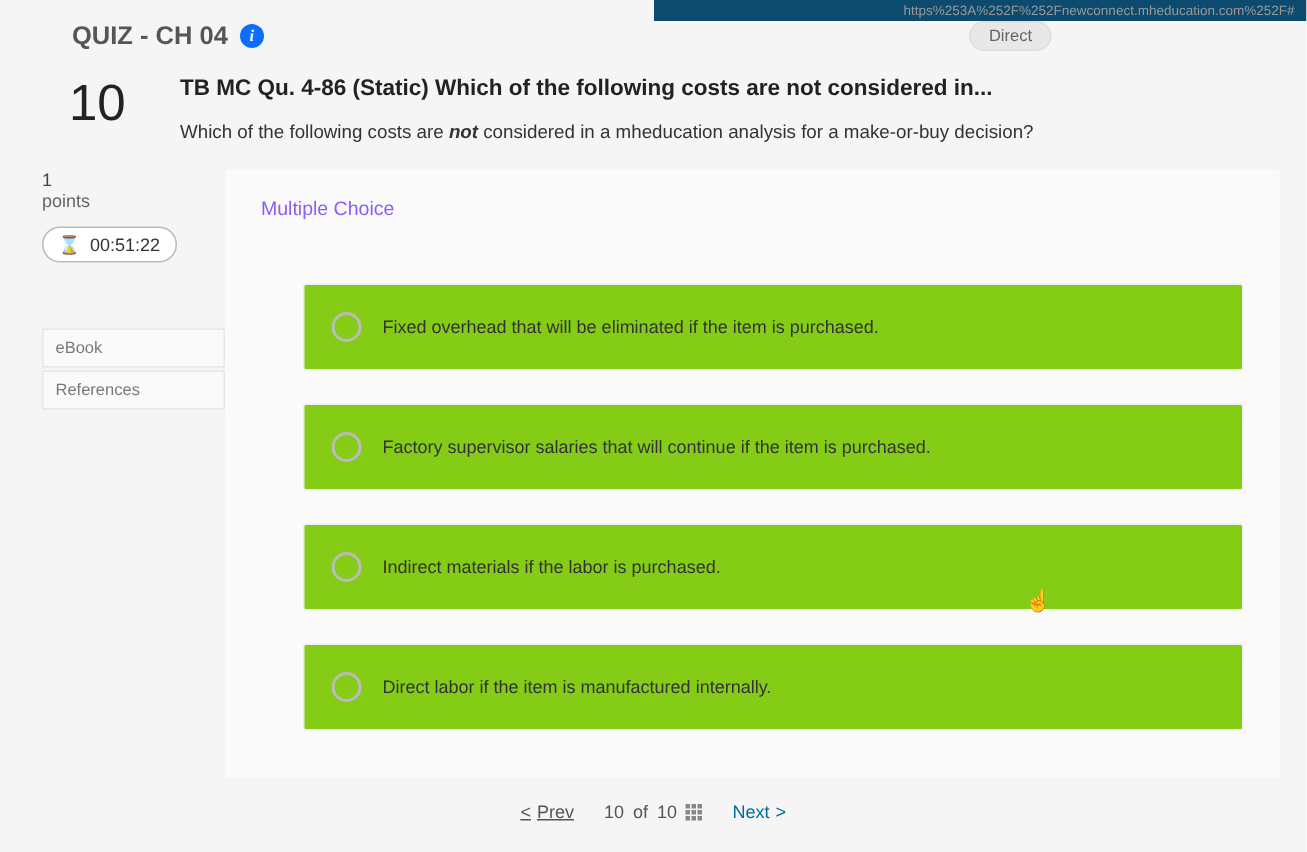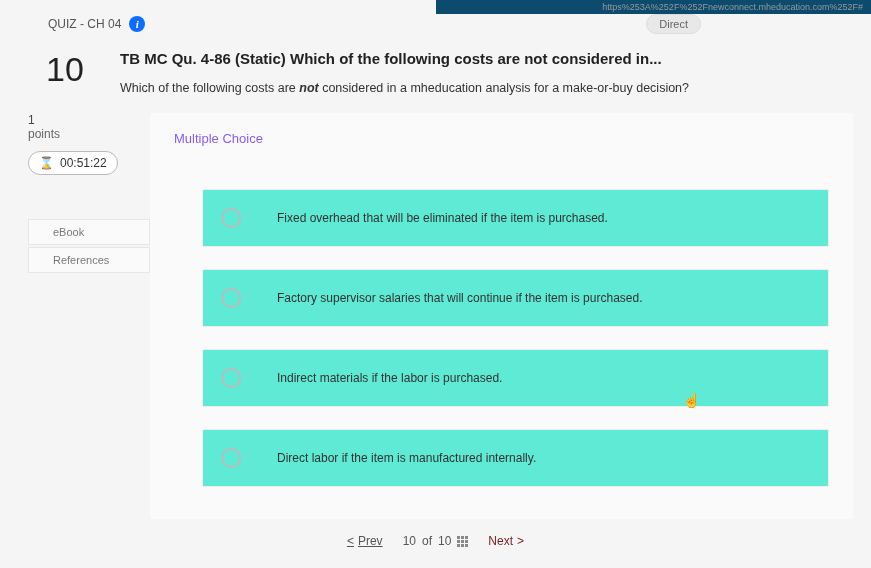--- a/index.html
+++ b/index.html
@@ -23,21 +23,21 @@
       white-space: nowrap;
       overflow: hidden;
     }
     .header {
       padding: 14px 30px 6px 48px;
       display: flex;
       align-items: center;
       justify-content: space-between;
     }
     .header-left { display:flex; align-items:center; gap:8px; }
-    .header-title { font-size: 12px; color: #555; font-weight: 400; text-align: right; }
+    .header-title { font-size: 17px; color: #555; font-weight: 700; text-align: right; }
     .info-icon {
       width: 16px; height: 16px; border-radius: 50%;
       background: #0d6efd; color: #fff; font-size: 11px; font-weight: bold;
       display: inline-flex; align-items: center; justify-content: center;
       font-style: italic; font-family: Georgia, serif;
     }
     .saved-pill {
       font-size: 11px; color: #666;
       background: #e8e8e8; border: 1px solid #ddd;
       padding: 3px 12px; border-radius: 10px;
@@ -68,53 +68,53 @@
     .timer-pill {
       display: inline-flex; align-items: center; gap: 6px;
       border: 1px solid #bbb; border-radius: 14px;
       padding: 4px 10px; font-size: 12px; color: #333;
       background: #fff;
     }
     .timer-icon { font-size: 12px; }
     .side-links { margin-top: 44px; }
     .side-link {
       font-size: 11px; color: #7a7a7a;
-      padding: 6px 24px; border: 1px solid #e6e6e6;
+      padding: 6px 8px; border: 1px solid #e6e6e6;
       background: #fafafa; margin-bottom: 2px;
       cursor: pointer;
     }
     .content { flex: 1; padding-right: 18px; }
     .mc-card {
       background: #fafafa;
       padding: 18px 24px 10px 24px;
       border-radius: 2px;
     }
     .mc-header { font-size: 13px; color: #8b5cf6; margin-bottom: 43px; }
     .option {
-      display: flex; align-items: center; gap: 36px;
-      background: #5eead4; border: 1px solid #eee;
+      display: flex; align-items: center; gap: 14px;
+      background: #84cc16; border: 1px solid #eee;
       padding: 18px 18px; margin-bottom: 22px;
       border-radius: 2px;
       cursor: pointer;
       margin-left: 28px;
     }
     .radio {
       width: 20px; height: 20px; border: 2px solid #bbb; border-radius: 50%;
       flex-shrink: 0;
     }
     .option-text { font-size: 12px; color: #333; }
 
     .footer {
       position: absolute;
       bottom: 20px; left: 0; right: 0;
       display: flex; justify-content: center; align-items: center;
       gap: 20px; font-size: 12px; color: #555;
     }
     .nav-link { color: #555; text-decoration: underline; cursor: pointer; display:inline-flex; align-items:center; gap:4px; }
-    .nav-link.disabled { color: #7f1d1d; text-decoration: none; }
+    .nav-link.disabled { color: #0369a1; text-decoration: none; }
     .pager { display:flex; align-items:center; gap:6px; }
     .grid-icon {
       display:inline-grid; grid-template-columns: repeat(3,3px); grid-template-rows: repeat(3,3px);
       gap:1px;
     }
     .grid-icon span { background:#888; width:3px; height:3px; }
     .cursor {
       position: absolute;
       right: 170px;
       top: 392px;

